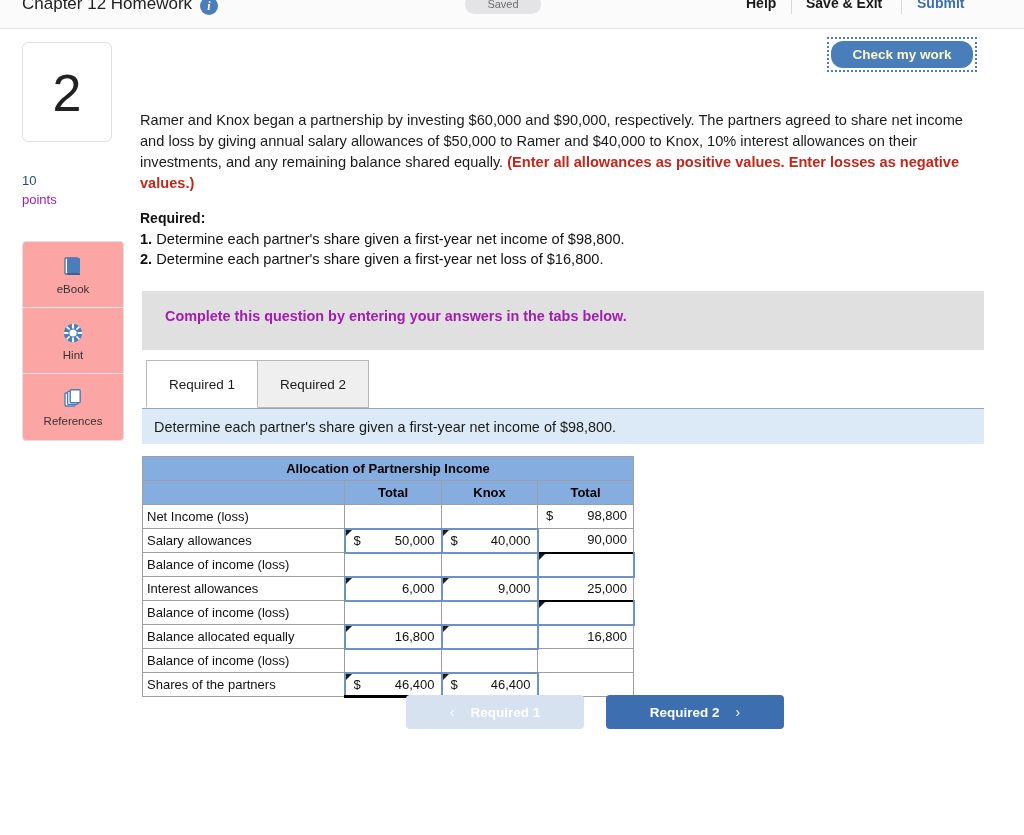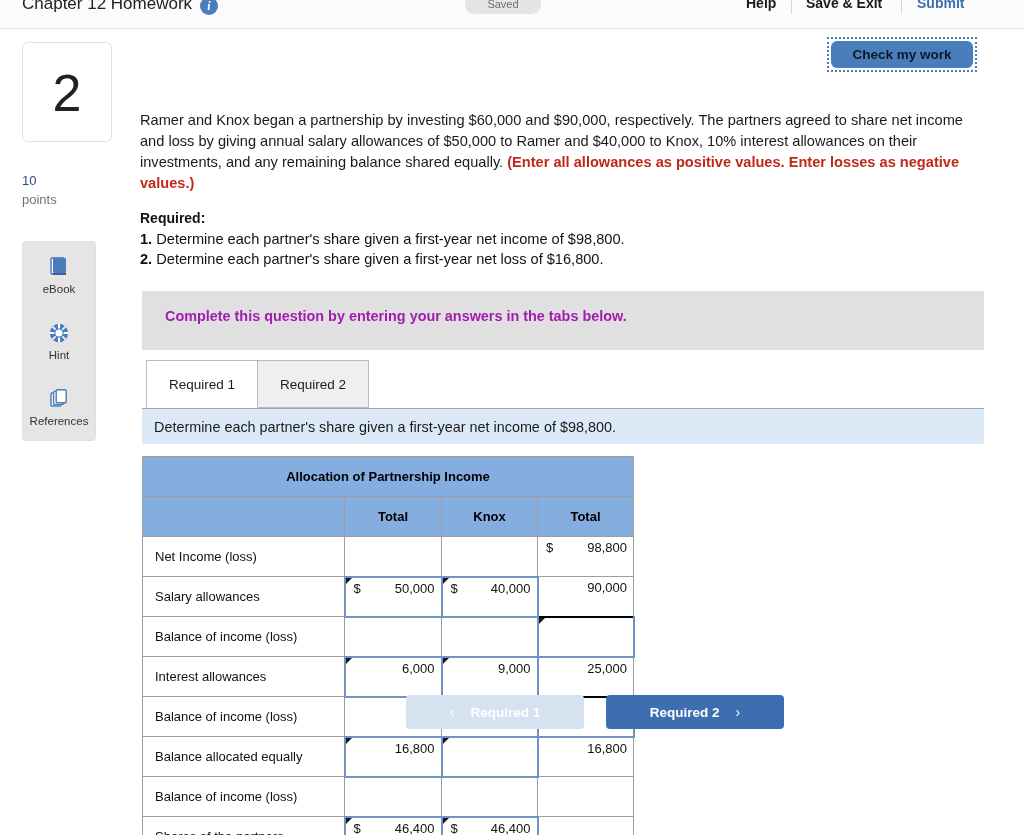--- a/index.html
+++ b/index.html
@@ -54,22 +54,22 @@
 
   
   #check-wrap {
     position:absolute; left:827px; top:37px;
     width:150px; height:35px;
     border:2px dotted #4a7ebb;
     padding:2px;
   }
   #check-btn {
     width:100%; height:100%;
-    background:#4a7ebb; color:#0f172a;
-    border:none; border-radius:6px;
+    background:#4a7ebb; color:#fef9c3;
+    border:none; border-radius:12px;
     font-family:"Liberation Sans", sans-serif;
     font-size:13.5px; font-weight:700;
     cursor:pointer;
   }
 
   
   #qnum-box {
     position:absolute; left:22px; top:42px;
     width:90px; height:100px;
     border:1px solid #e0e0e0; border-radius:6px;
@@ -78,27 +78,27 @@
   #qnum {
     width:100%; line-height:100px; text-align:center;
     font-size:52px; font-weight:300; color:#222;
   }
   #points-num {
     position:absolute; left:22px; top:173px;
     font-size:13px; font-weight:400; color:#2b4a7a;
   }
   #points-label {
     position:absolute; left:22px; top:192px;
-    font-size:13px; color:#737373;
+    font-size:13px; color:#a21caf;
   }
   #tools {
     position:absolute; left:22px; top:241px;
-    width:74px;
+    width:102px;
     border:1px solid #e0e0e0; border-radius:4px;
-    background:#e5e5e5;
+    background:#fca5a5;
   }
   .tool {
     height:66px;
     border-bottom:1px solid #e7e7e7;
     display:flex; flex-direction:column;
     align-items:center; justify-content:center;
     gap:4px; cursor:pointer;
   }
   .tool:last-child { border-bottom:none; }
   .tool-label { font-size:11.5px; color:#333; }
@@ -165,21 +165,21 @@
 
   
   #answer-table {
     position:absolute; left:142px; top:456px;
     border-collapse:collapse;
     font-size:13px;
   }
   #answer-table td, #answer-table th {
     border:1px solid #9e9e9e;
     height:22.6px;
-    padding:12px;
+    padding:4px;
   }
   .tbl-title {
     background:#85add f;
     background:#85addf;
     text-align:center;
     font-weight:700;
     font-size:13px;
     color:#000;
   }
   .tbl-colhead {

